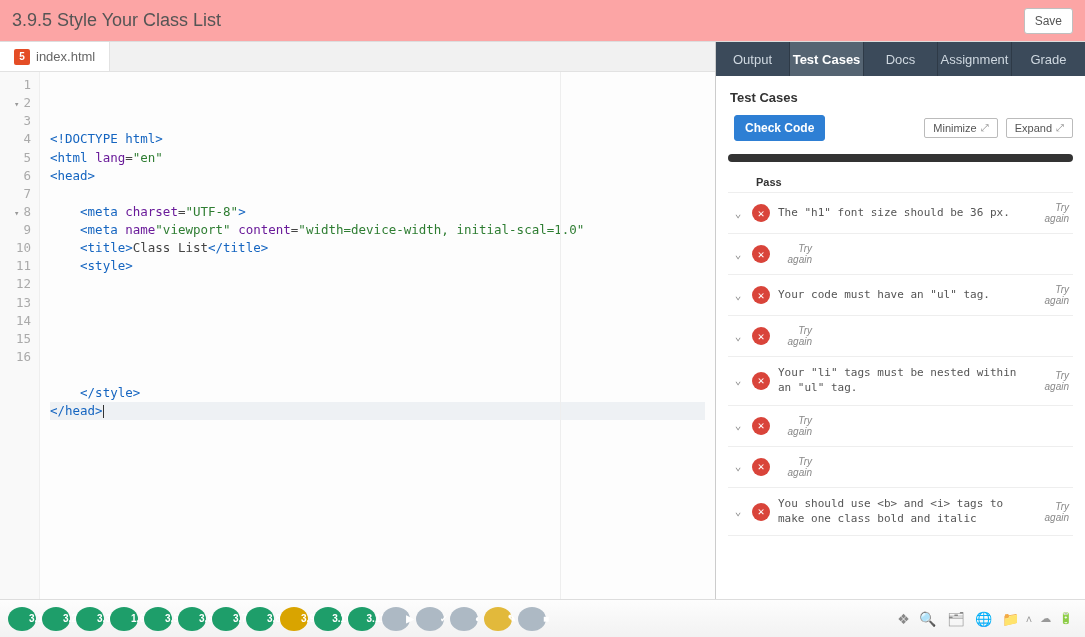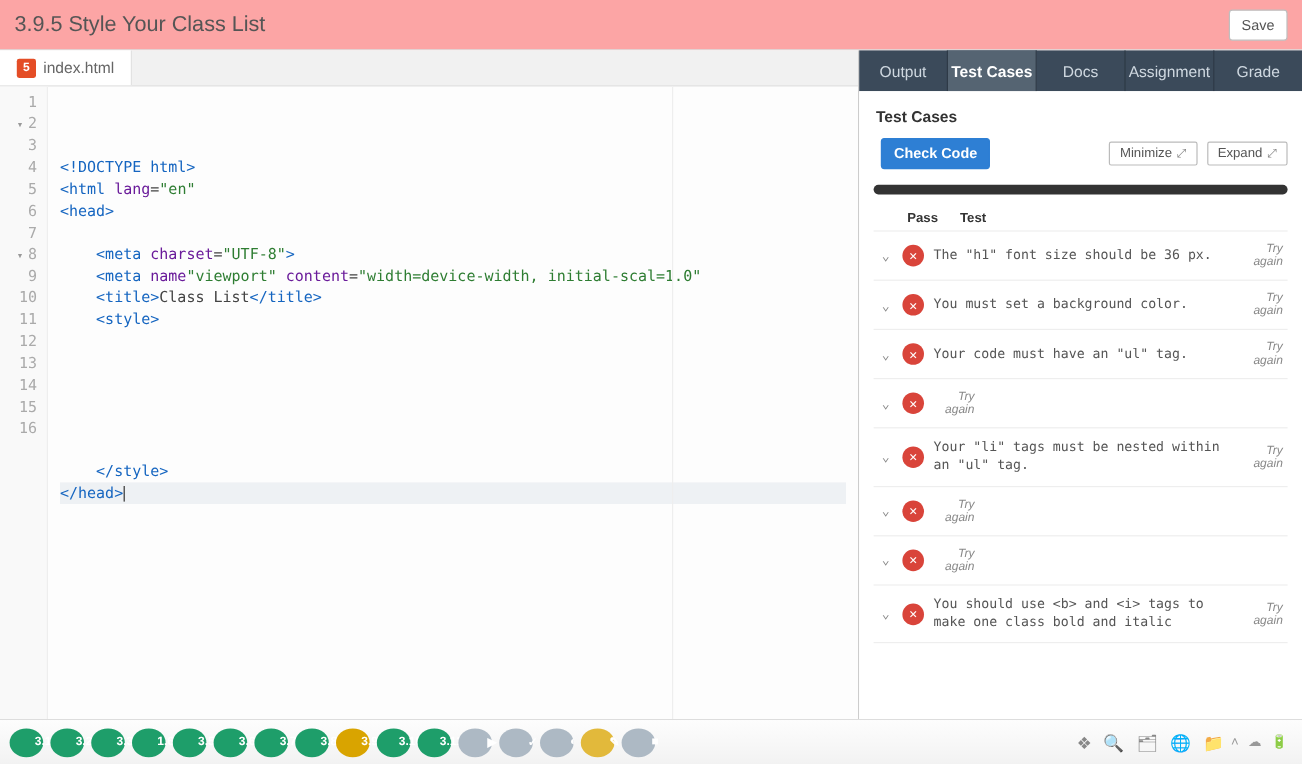--- a/index.html
+++ b/index.html
@@ -228,34 +228,32 @@
             <span>Minimize</span>
           </button>
         <button class="mini-btn">
             <span>Expand</span>
           </button>
       </div>
       <div class="progress-track"></div>
 
       <div class="th-row">
         <div class="th-pass">Pass</div>
-        <div class="th-test">Test</div>
       </div>
 
       <div id="tests">
           <div class="test-row">
             <span class="chevron">⌄</span>
             <span class="status-fail">✕</span>
             <span class="test-msg">The "h1" font size should be 36 px.</span>
             <span class="try-again">Try again</span>
           </div>
           <div class="test-row">
             <span class="chevron">⌄</span>
             <span class="status-fail">✕</span>
-            <span class="test-msg">You must set a background color.</span>
             <span class="try-again">Try again</span>
           </div>
           <div class="test-row">
             <span class="chevron">⌄</span>
             <span class="status-fail">✕</span>
             <span class="test-msg">Your code must have an "ul" tag.</span>
             <span class="try-again">Try again</span>
           </div>
           <div class="test-row">
             <span class="chevron">⌄</span>

